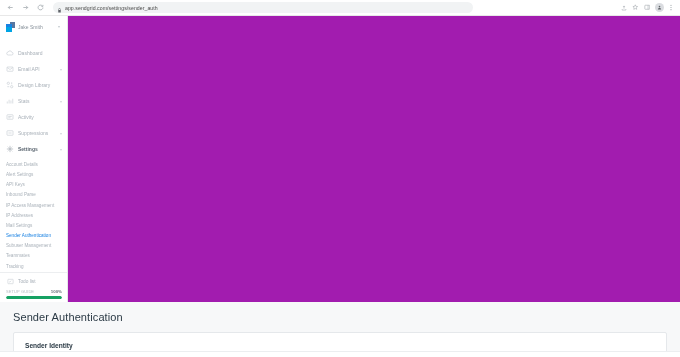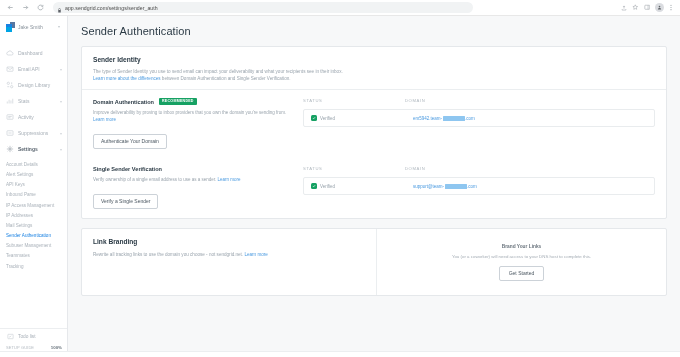--- a/index.html
+++ b/index.html
@@ -65,20 +65,21 @@
     display: flex; align-items: center; justify-content: center;
     color: #5f6368;
   }
 
   
   .app {
     position: absolute;
     top: 16px; left: 0; right: 0; bottom: 0;
     display: flex;
     background: #a21caf;
+    flex-direction: column;
   }
 
   
   .sidebar {
     width: 68px;
     flex: 0 0 68px;
     background: #ffffff;
     border-right: 1px solid #e6e8eb;
     display: flex;
     flex-direction: column;

